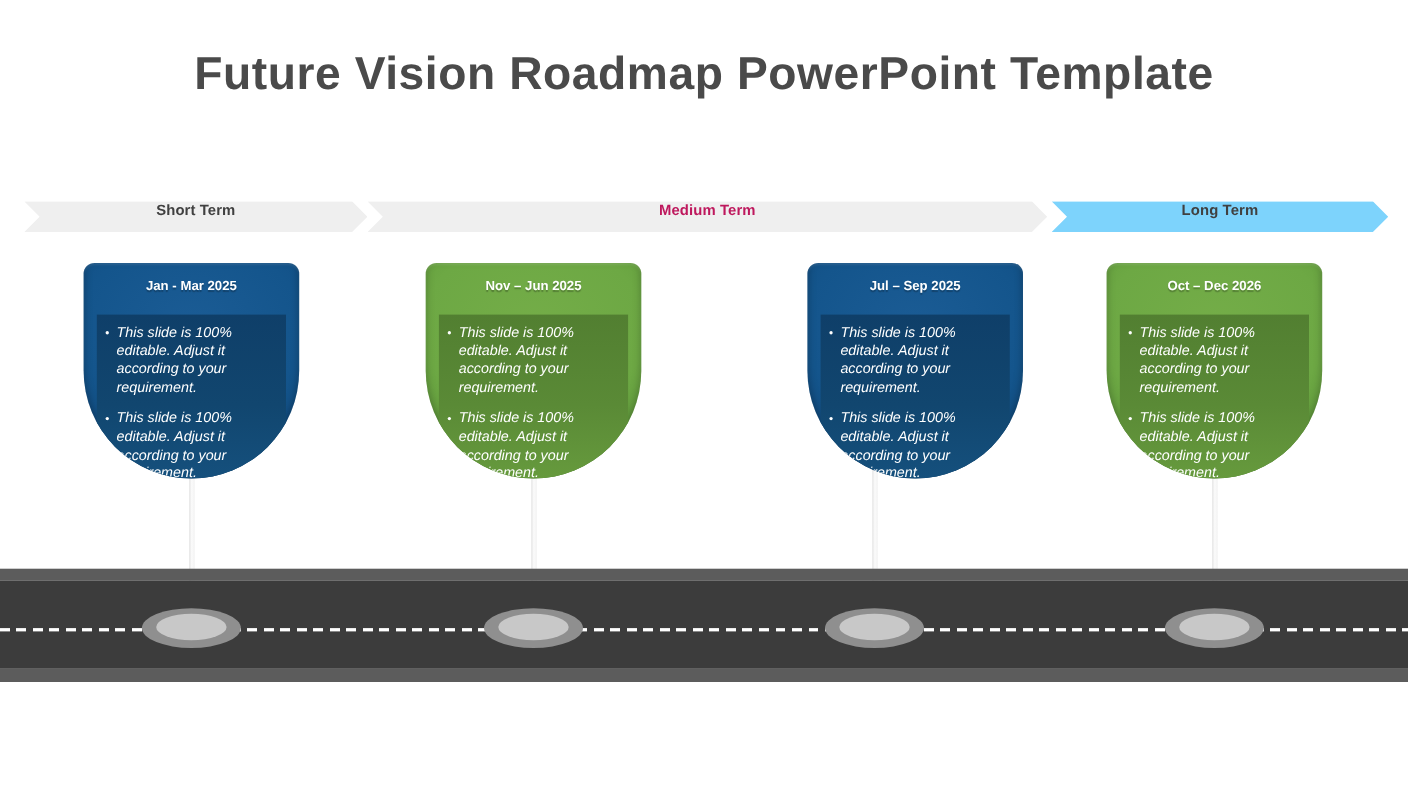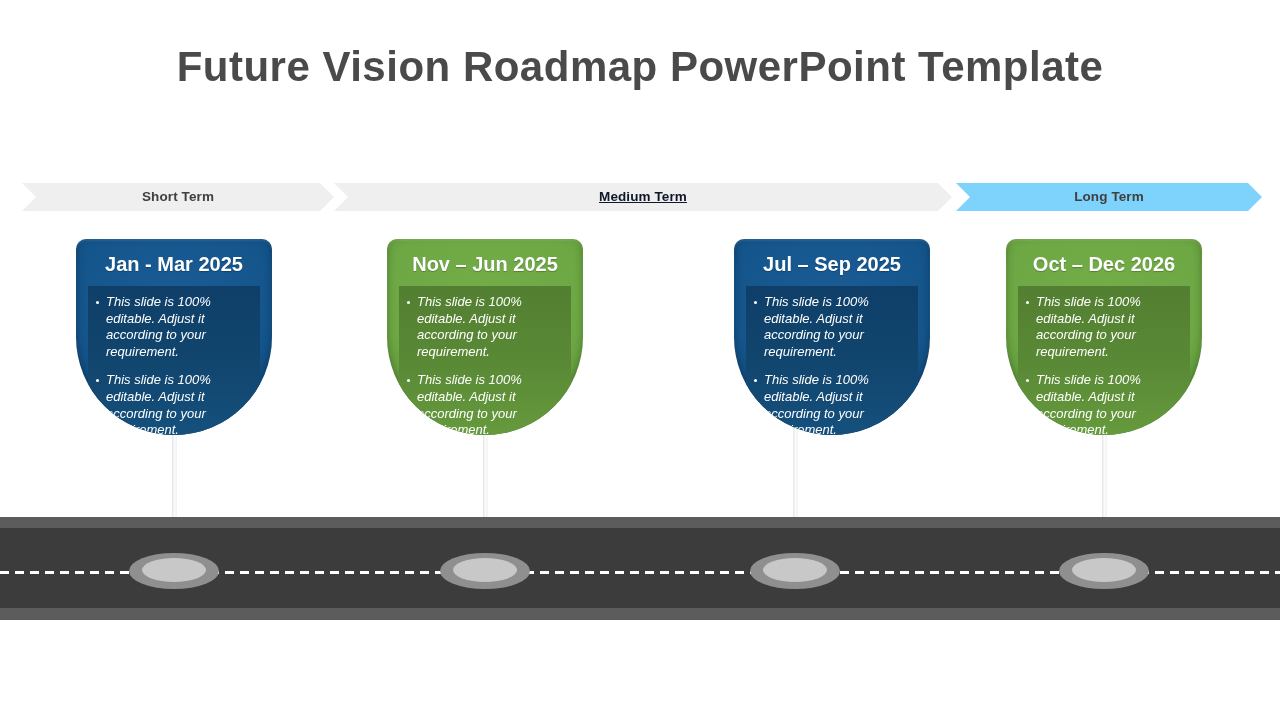--- a/index.html
+++ b/index.html
@@ -39,21 +39,20 @@
     top: 183px;
     width: 1236px;
     height: 28px;
   }
   .phase-seg {
     position: absolute;
     top: 0;
     height: 28px;
     background: #efefef;
     display: flex;
-    align-items: center;
     justify-content: center;
   }
   .phase-label {
     font-size: 13.5px;
     font-weight: bold;
     color: #404040;
     position: relative;
     top: -0.5px;
     letter-spacing: 0.1px;
     white-space: nowrap;
@@ -79,21 +78,21 @@
       radial-gradient(115% 90% at 50% 30%, #74ad48 0%, #6da844 45%, #4f8a30 100%);
     box-shadow: inset 0 -3px 8px rgba(0,0,0,0.28),
                 inset 0 2px 2px rgba(255,255,255,0.12);
   }
   .card-title {
     position: absolute;
     left: 0;
     top: 14px;
     width: 100%;
     text-align: center;
-    font-size: 20px;
+    font-size: 12px;
     font-weight: bold;
     color: #ffffff;
     white-space: nowrap;
     text-shadow: 0 1px 1px rgba(0,0,0,0.25);
   }
   .card-body {
     position: absolute;
     left: 12px;
     top: 47px;
     width: 172px;
@@ -192,21 +191,21 @@
 </head>
 <body>
 
 <div id="slide-title">Future Vision Roadmap PowerPoint Template</div>
 
 <div id="phase-banner">
     <div class="phase-seg" style="left: 0px; width: 312px; background: rgb(239, 239, 239); clip-path: polygon(0px 0px, calc(100% - 14px) 0px, 100% 50%, calc(100% - 14px) 100%, 0px 100%, 14px 50%);">
       <span class="phase-label" style="color: rgb(64, 64, 64);">Short Term</span>
     </div>
     <div class="phase-seg" style="left: 312px; width: 618px; background: rgb(239, 239, 239); clip-path: polygon(0px 0px, calc(100% - 14px) 0px, 100% 50%, calc(100% - 14px) 100%, 0px 100%, 14px 50%);">
-      <span class="phase-label" style="color: #0f172a; text-decoration: underline;">Medium Term</span>
+      <span class="phase-label" style="color: #be185d;">Medium Term</span>
     </div>
     <div class="phase-seg" style="left: 934px; width: 306px; background: #7dd3fc; clip-path: polygon(0px 0px, calc(100% - 14px) 0px, 100% 50%, calc(100% - 14px) 100%, 0px 100%, 14px 50%);">
       <span class="phase-label" style="color: rgb(64, 64, 64);">Long Term</span>
     </div>
   </div>
 
 <div id="poles-layer">
     <div class="pole" style="left: 171.5px; top: 405px; height: 170px;"></div>
     <div class="pole" style="left: 482.5px; top: 405px; height: 170px;"></div>
     <div class="pole" style="left: 792.5px; top: 405px; height: 170px;"></div>

